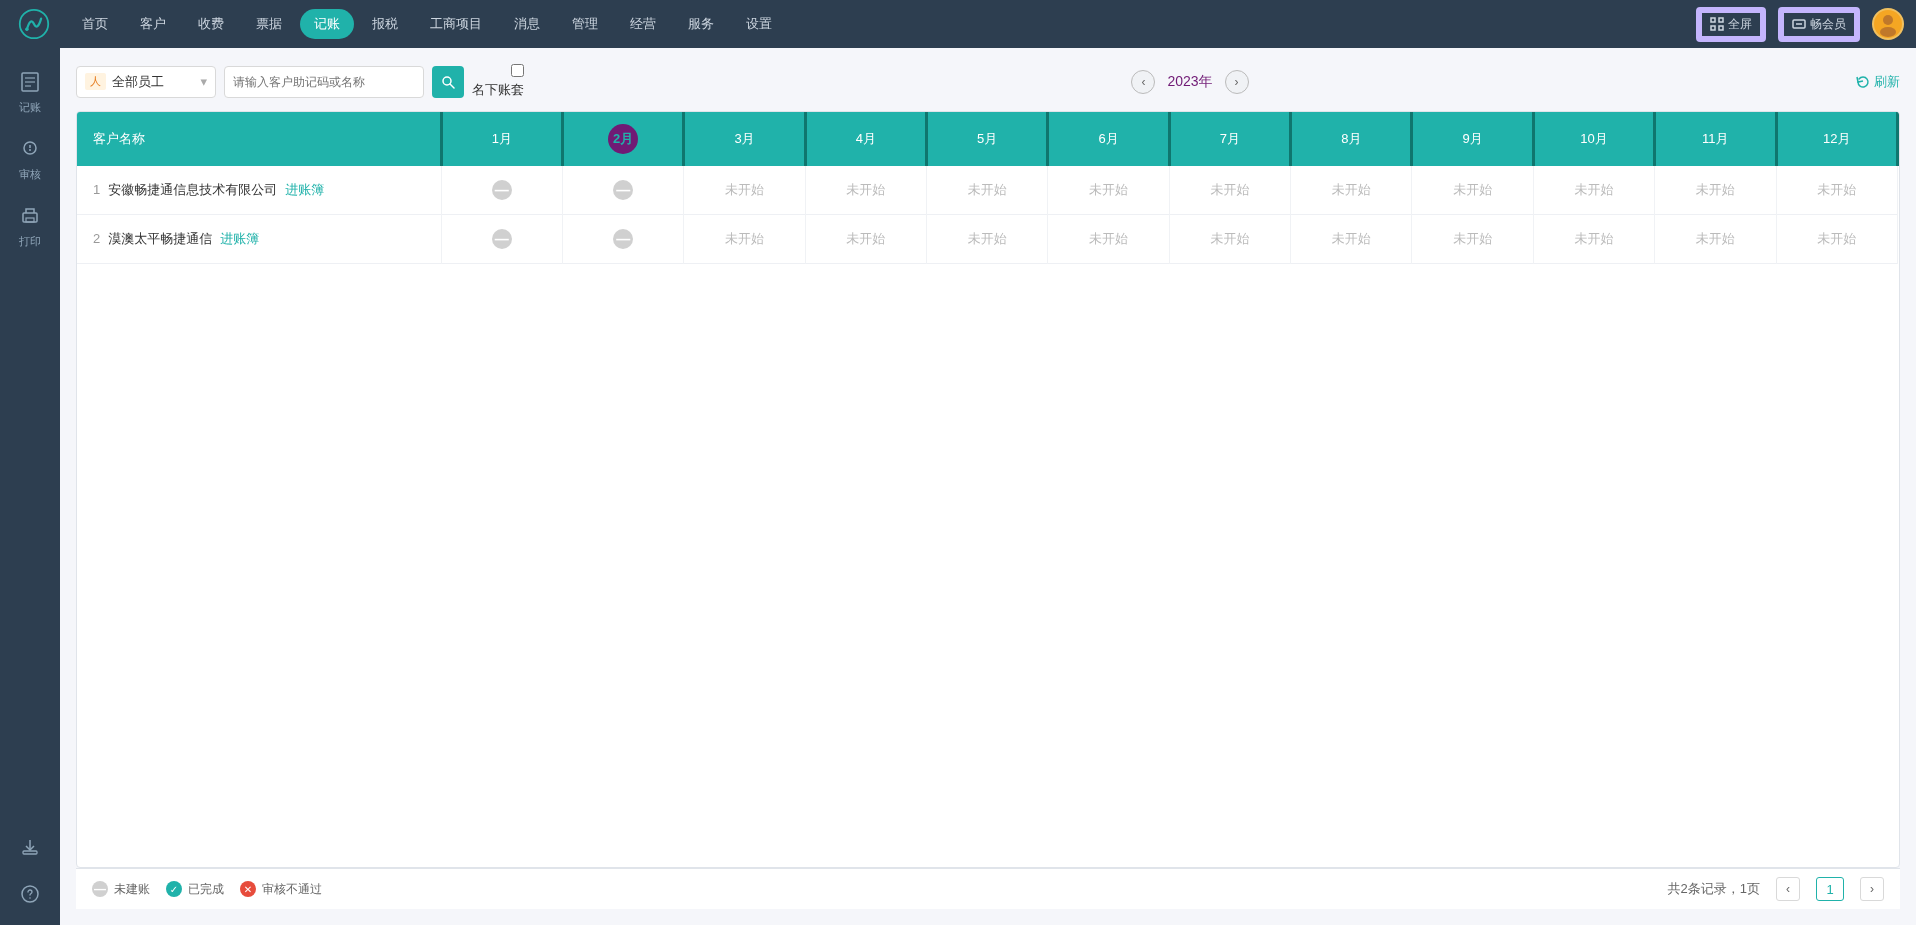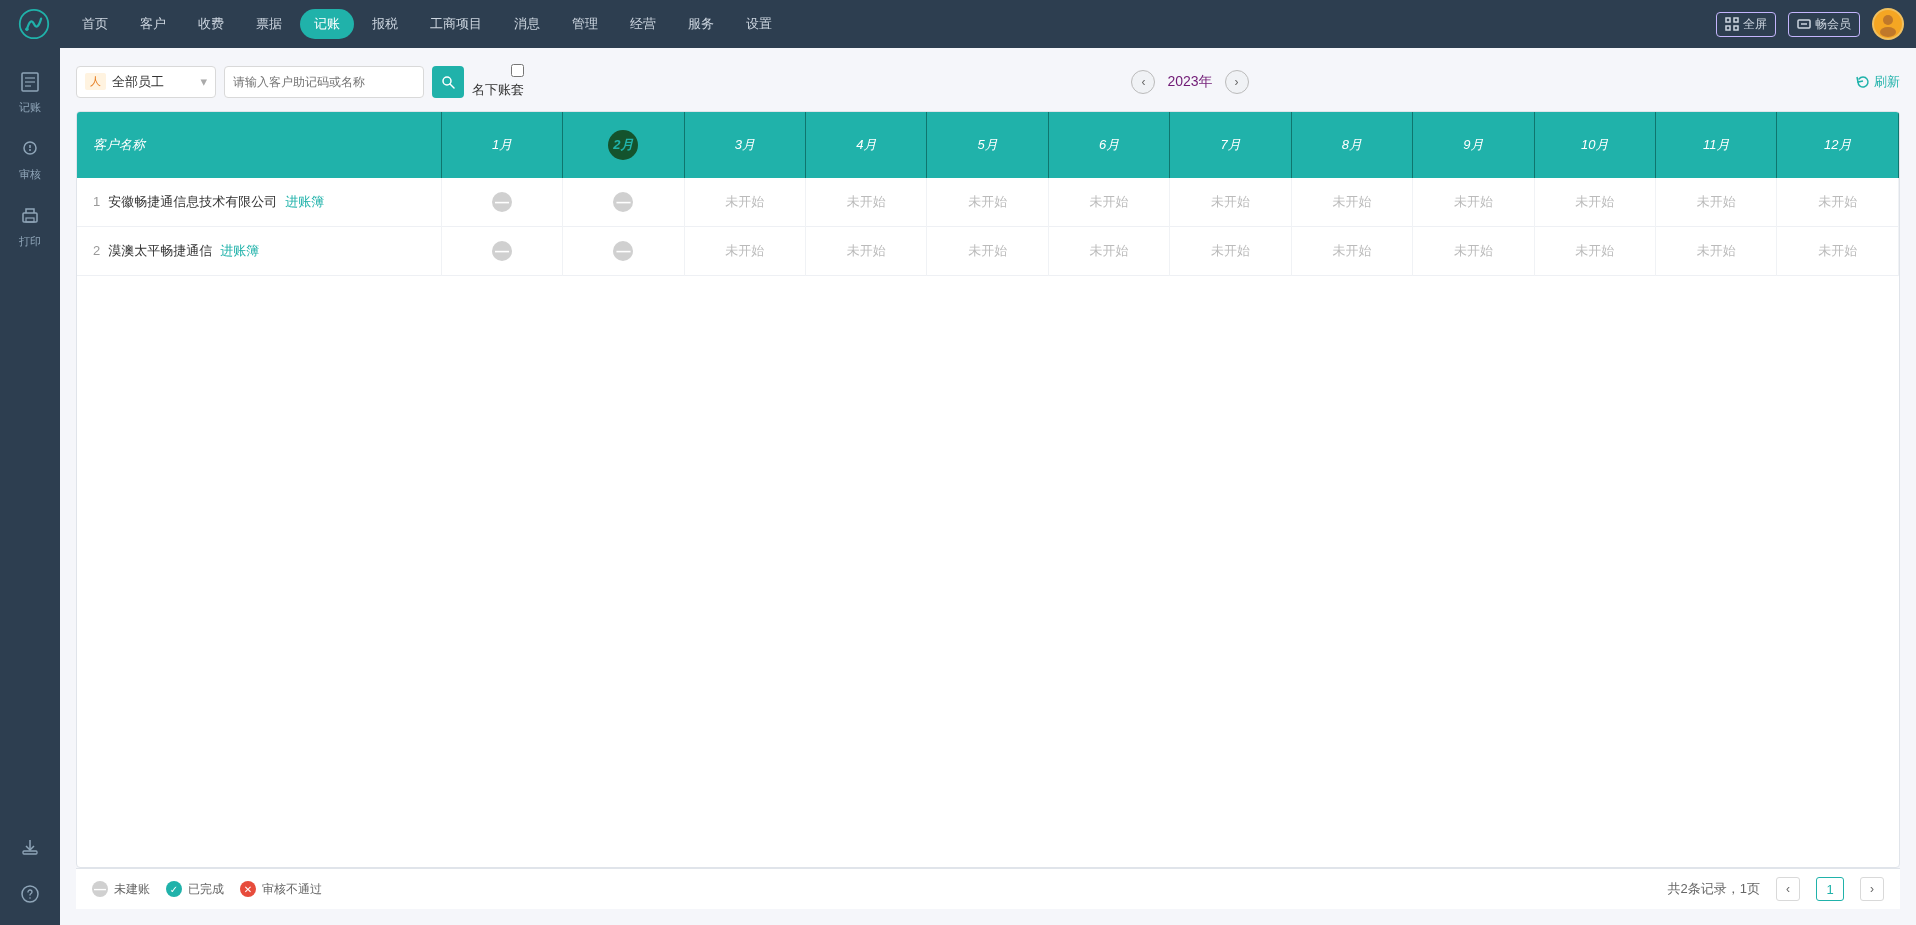--- a/index.html
+++ b/index.html
@@ -6,21 +6,21 @@
     body { font-family: 'Microsoft YaHei', Arial, sans-serif; font-size: 13px; background: #f0f2f5; color: #333; display: flex; flex-direction: column; height: 100vh; overflow: hidden; }
 
     
     .top-nav { background: #2d3e50; height: 48px; display: flex; align-items: center; padding: 0 12px; flex-shrink: 0; }
     .top-nav .logo { width: 44px; display: flex; align-items: center; justify-content: center; margin-right: 12px; }
     .top-nav .logo svg { width: 32px; height: 32px; }
     .nav-items { display: flex; align-items: center; gap: 4px; flex: 1; }
     .nav-item { color: #cdd6e0; padding: 6px 14px; border-radius: 4px; cursor: pointer; font-size: 13px; white-space: nowrap; }
     .nav-item.active { background: #20b2aa; color: #fff; border-radius: 20px; }
     .top-nav-right { display: flex; align-items: center; gap: 12px; color: #cdd6e0; font-size: 13px; }
-    .btn-fullscreen, .btn-member { display: flex; align-items: center; gap: 4px; cursor: pointer; border: 1px solid #c4b5fd; border-radius: 4px; padding: 3px 8px; font-size: 12px; }
+    .btn-fullscreen, .btn-member { display: flex; align-items: center; gap: 4px; cursor: pointer; border: 6px solid #c4b5fd; border-radius: 4px; padding: 3px 8px; font-size: 12px; }
     .avatar { width: 32px; height: 32px; border-radius: 50%; background: #f0c060; display: flex; align-items: center; justify-content: center; overflow: hidden; }
 
     
     .main-area { display: flex; flex: 1; overflow: hidden; }
 
     
     .sidebar { background: #2d3e50; width: 60px; display: flex; flex-direction: column; align-items: center; padding-top: 10px; flex-shrink: 0; }
     .sidebar-item { display: flex; flex-direction: column; align-items: center; padding: 10px 6px; cursor: pointer; color: #8fa5b8; font-size: 11px; gap: 4px; width: 100%; }
     .sidebar-item .icon-box { width: 28px; height: 28px; display: flex; align-items: center; justify-content: center; }
     .sidebar-bottom { margin-top: auto; margin-bottom: 10px; display: flex; flex-direction: column; align-items: center; gap: 8px; }
@@ -38,24 +38,24 @@
     .search-btn { background: #20b2aa; border: none; border-radius: 4px; width: 32px; height: 32px; display: flex; align-items: center; justify-content: center; cursor: pointer; color: #fff; }
     .checkbox-label { display: flex; align-items: flex-end; gap: 4px; font-size: 13px; color: #333; cursor: pointer; flex-direction: column; }
     .year-nav { display: flex; align-items: center; gap: 12px; margin-left: auto; }
     .year-nav .year-text { font-size: 14px; color: #701a75; font-weight: 500; }
     .year-nav .nav-arrow { width: 24px; height: 24px; border-radius: 50%; border: 1px solid #bbb; background: #f0f2f5; display: flex; align-items: center; justify-content: center; cursor: pointer; color: #666; font-size: 12px; }
     .refresh-btn { display: flex; align-items: center; gap: 4px; color: #20b2aa; cursor: pointer; font-size: 13px; }
 
     
     .table-wrap { background: #fff; border-radius: 4px; overflow: hidden; flex: 1; position: relative; border: 1px solid #e0e4ea; }
     .table { width: 100%; border-collapse: collapse; table-layout: fixed; }
-    .table thead tr th { background: #20b2aa; color: #fff; text-align: center; padding: 18px 6px; font-size: 13px; font-weight: normal; border-right: 1px solid #0f766e; font-style: italic; }
+    .table thead tr th { background: #20b2aa; color: #fff; text-align: center; padding: 12px 6px; font-size: 13px; font-weight: normal; border-right: 3px solid #0f766e; }
     .table thead tr th.col-name { text-align: left; padding-left: 16px; width: 240px; }
     .table thead tr th.col-month { width: 80px; }
-    .month-circle { background: #14532d; color: #20b2aa; border-radius: 50%; width: 30px; height: 30px; display: inline-flex; align-items: center; justify-content: center; font-size: 13px; font-weight: bold; }
+    .month-circle { background: #701a75; color: #20b2aa; border-radius: 50%; width: 30px; height: 30px; display: inline-flex; align-items: center; justify-content: center; font-size: 13px; font-weight: bold; }
     .table tbody tr { border-bottom: 1px solid #eef0f4; }
     .table tbody td { text-align: center; padding: 14px 6px; font-size: 13px; color: #999; border-right: 1px solid #f0f2f5; }
     .table tbody td.col-name { text-align: left; padding-left: 16px; color: #333; }
     .table tbody td .row-index { color: #999; margin-right: 8px; }
     .table tbody td .company-name { color: #333; }
     .table tbody td .enter-btn { color: #20b2aa; cursor: pointer; margin-left: 8px; font-size: 13px; }
     .status-dash { display: inline-flex; align-items: center; justify-content: center; width: 20px; height: 20px; border-radius: 50%; background: #d0d0d0; color: #fff; font-size: 14px; font-weight: bold; line-height: 1; }
     .not-started { color: #bbb; }
 
     

